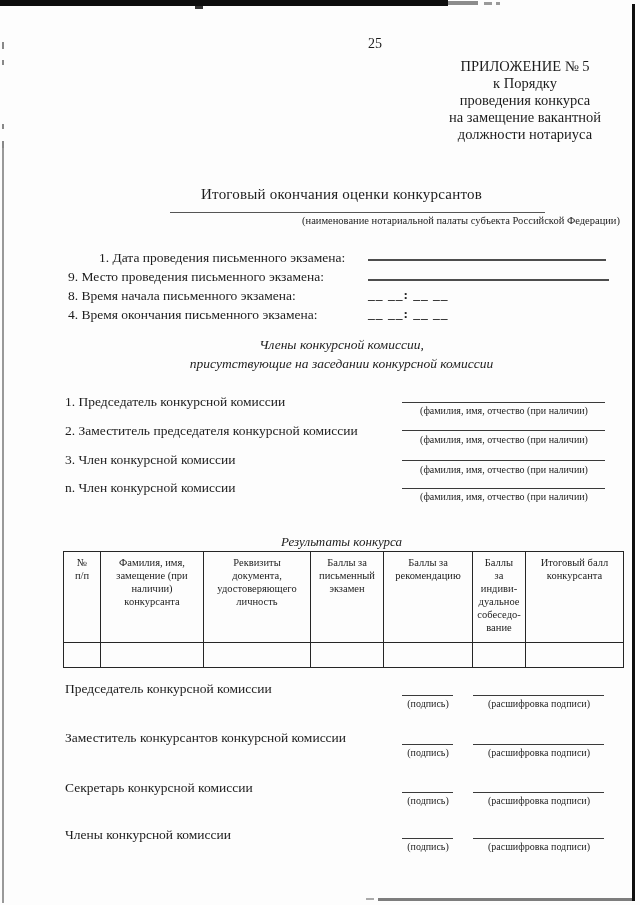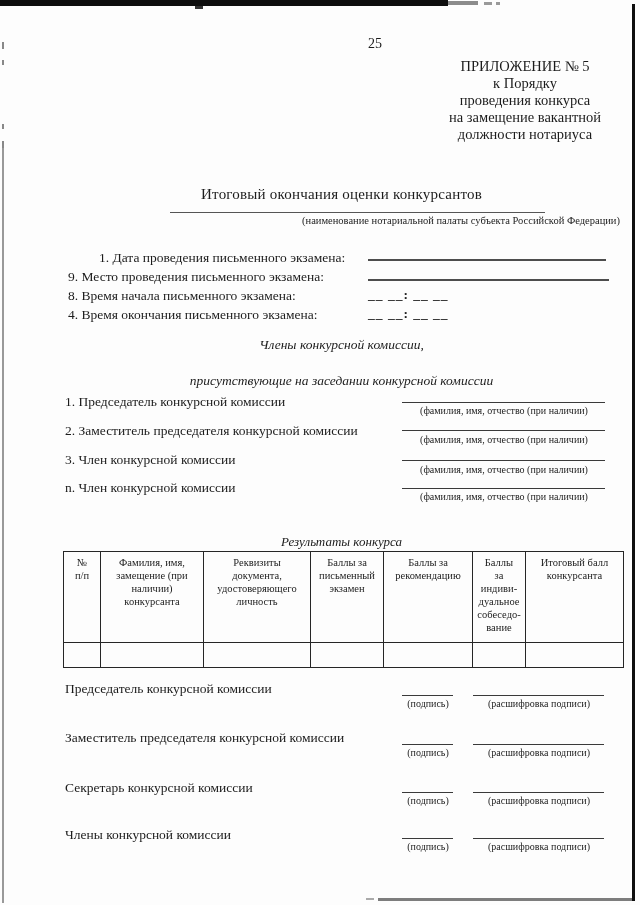--- a/index.html
+++ b/index.html
@@ -72,21 +72,21 @@
     <div class="uline" style="left:368px; top:279px; width:241px;"></div>
 
     <div class="body-label" style="left:68px; top:288px;">8. Время начала письменного экзамена:</div>
     <div class="time-pattern" style="left:368px; top:287px;">__ __: __ __</div>
 
     <div class="body-label" style="left:68px; top:307px;">4. Время окончания письменного экзамена:</div>
     <div class="time-pattern" style="left:368px; top:306px;">__ __: __ __</div>
   </div>
 
   <div class="heading" style="left:63px; top:337px; width:557px;">Члены конкурсной комиссии,</div>
-  <div class="heading" style="left:63px; top:373px; width:557px;">присутствующие на заседании конкурсной комиссии</div>
+  <div class="heading" style="left:63px; top:356px; width:557px;">присутствующие на заседании конкурсной комиссии</div>
 
   <div>
     <div class="body-label" style="left:65px; top:394px;">1. Председатель конкурсной комиссии</div>
     <div class="uline-thin" style="left:402px; top:402px; width:203px;"></div>
     <div class="tinycap" style="left:398px; top:405px; width:212px;">(фамилия, имя, отчество (при наличии)</div>
 
     <div class="body-label" style="left:65px; top:423px;">2. Заместитель председателя конкурсной комиссии</div>
     <div class="uline-thin" style="left:402px; top:430px; width:203px;"></div>
     <div class="tinycap" style="left:398px; top:434px; width:212px;">(фамилия, имя, отчество (при наличии)</div>
 
@@ -150,21 +150,21 @@
     </tbody>
   </table>
 
   <div>
     <div class="body-label" style="left:65px; top:681px;">Председатель конкурсной комиссии</div>
     <div class="uline-thin" style="left:402px; top:695px; width:51px;"></div>
     <div class="uline-thin" style="left:473px; top:695px; width:131px;"></div>
     <div class="tinycap" style="left:393px; top:698px; width:70px;">(подпись)</div>
     <div class="tinycap" style="left:468px; top:698px; width:142px;">(расшифровка подписи)</div>
 
-    <div class="body-label" style="left:65px; top:730px;">Заместитель председателя конкурсной комиссии</div>
+    <div class="body-label" style="left:65px; top:730px;">Заместитель конкурсантов конкурсной комиссии</div>
     <div class="uline-thin" style="left:402px; top:744px; width:51px;"></div>
     <div class="uline-thin" style="left:473px; top:744px; width:131px;"></div>
     <div class="tinycap" style="left:393px; top:747px; width:70px;">(подпись)</div>
     <div class="tinycap" style="left:468px; top:747px; width:142px;">(расшифровка подписи)</div>
 
     <div class="body-label" style="left:65px; top:780px;">Секретарь конкурсной комиссии</div>
     <div class="uline-thin" style="left:402px; top:792px; width:51px;"></div>
     <div class="uline-thin" style="left:473px; top:792px; width:131px;"></div>
     <div class="tinycap" style="left:393px; top:795px; width:70px;">(подпись)</div>
     <div class="tinycap" style="left:468px; top:795px; width:142px;">(расшифровка подписи)</div>

